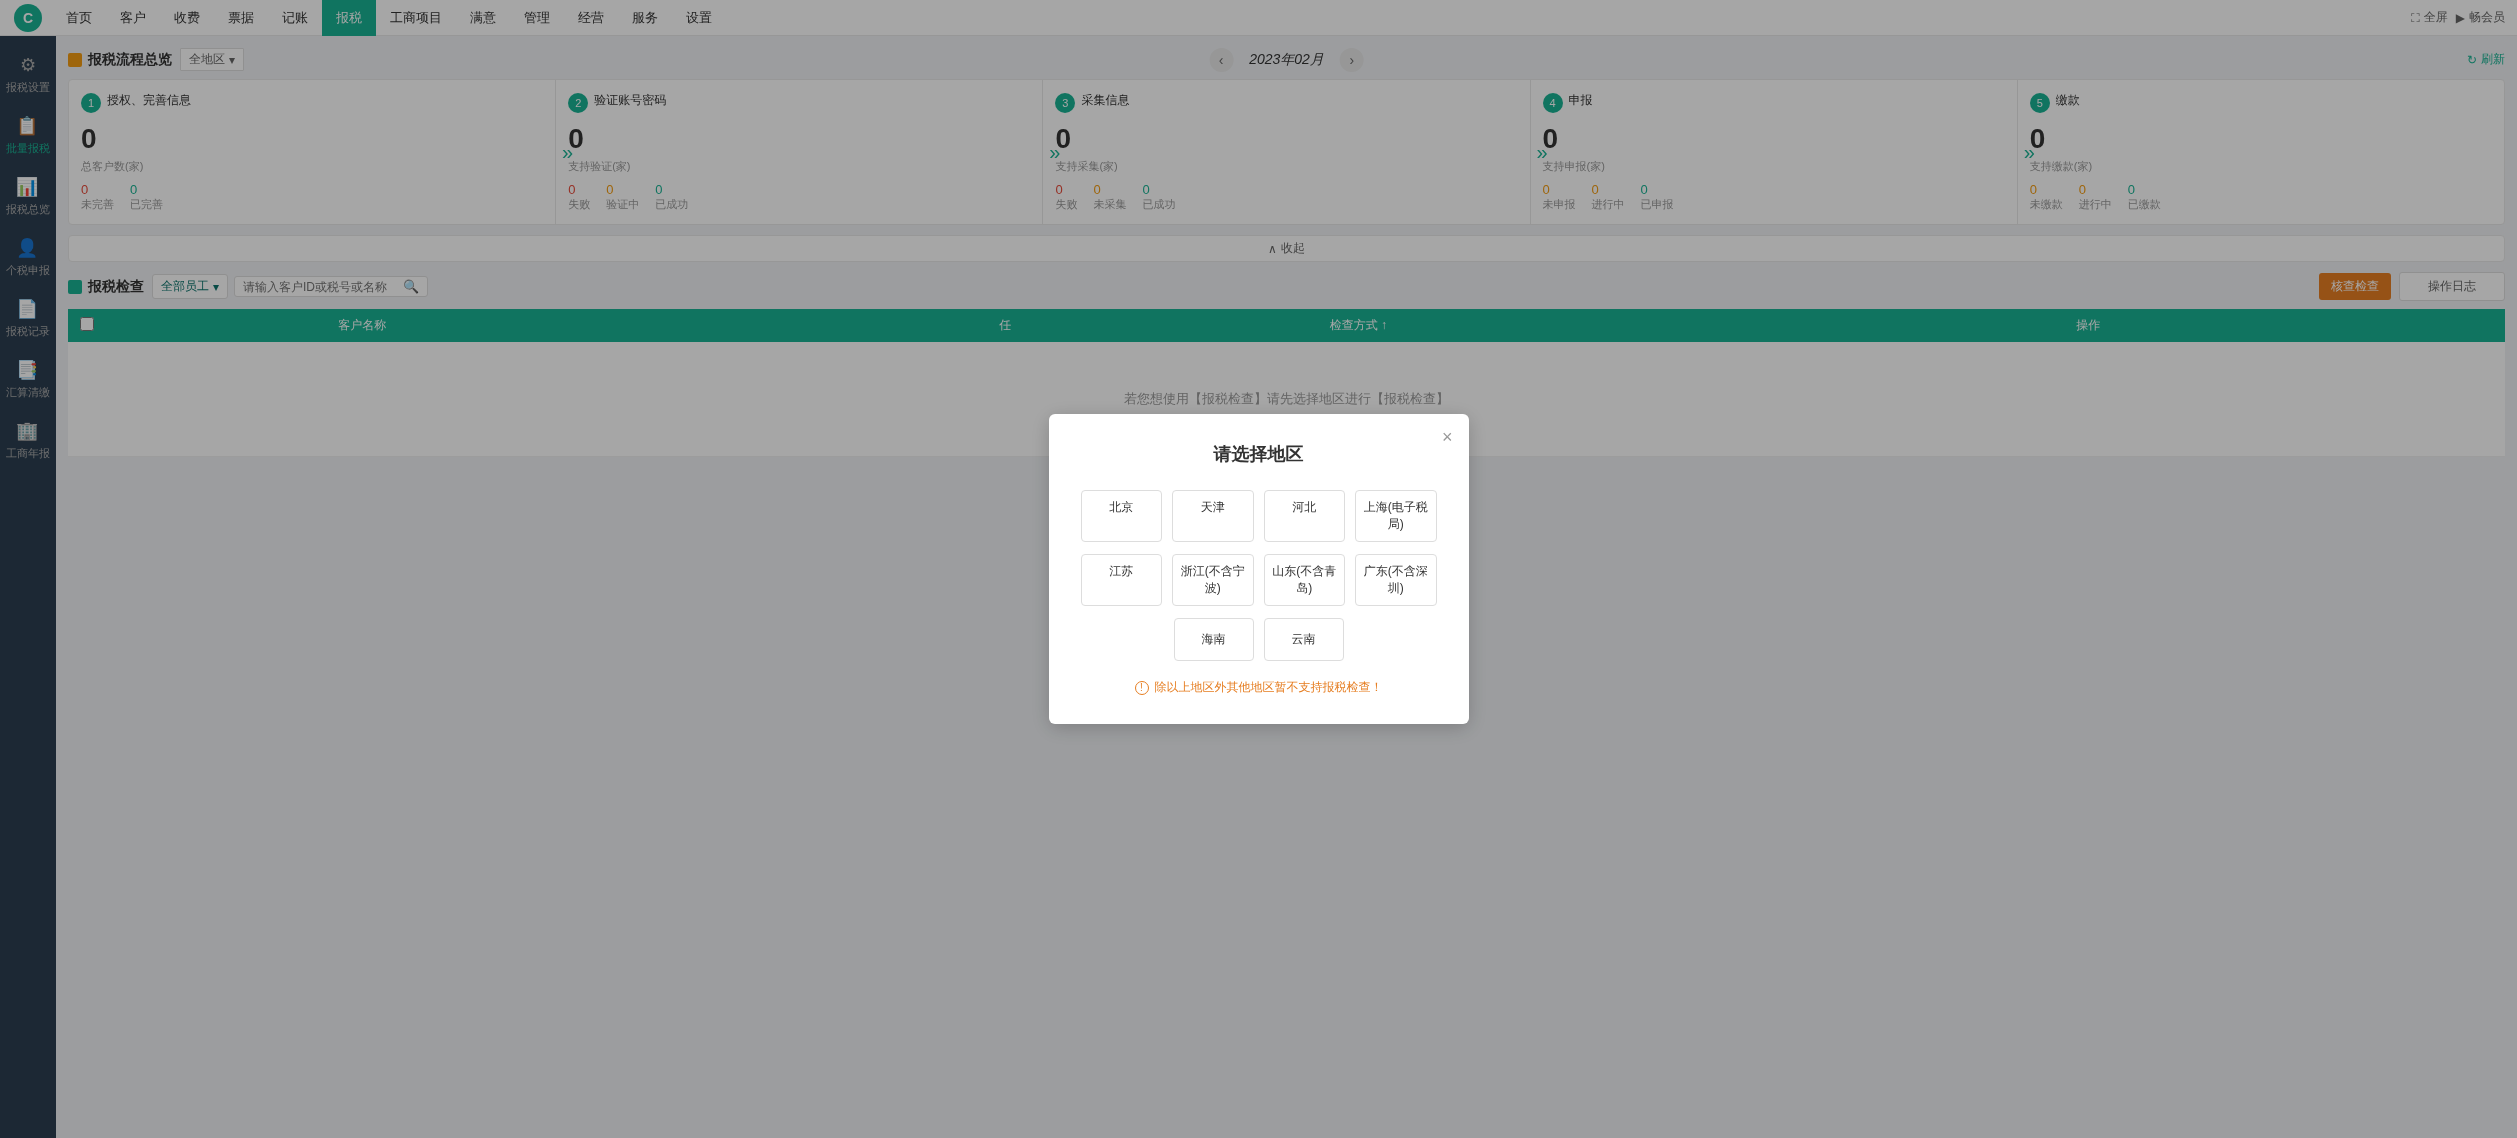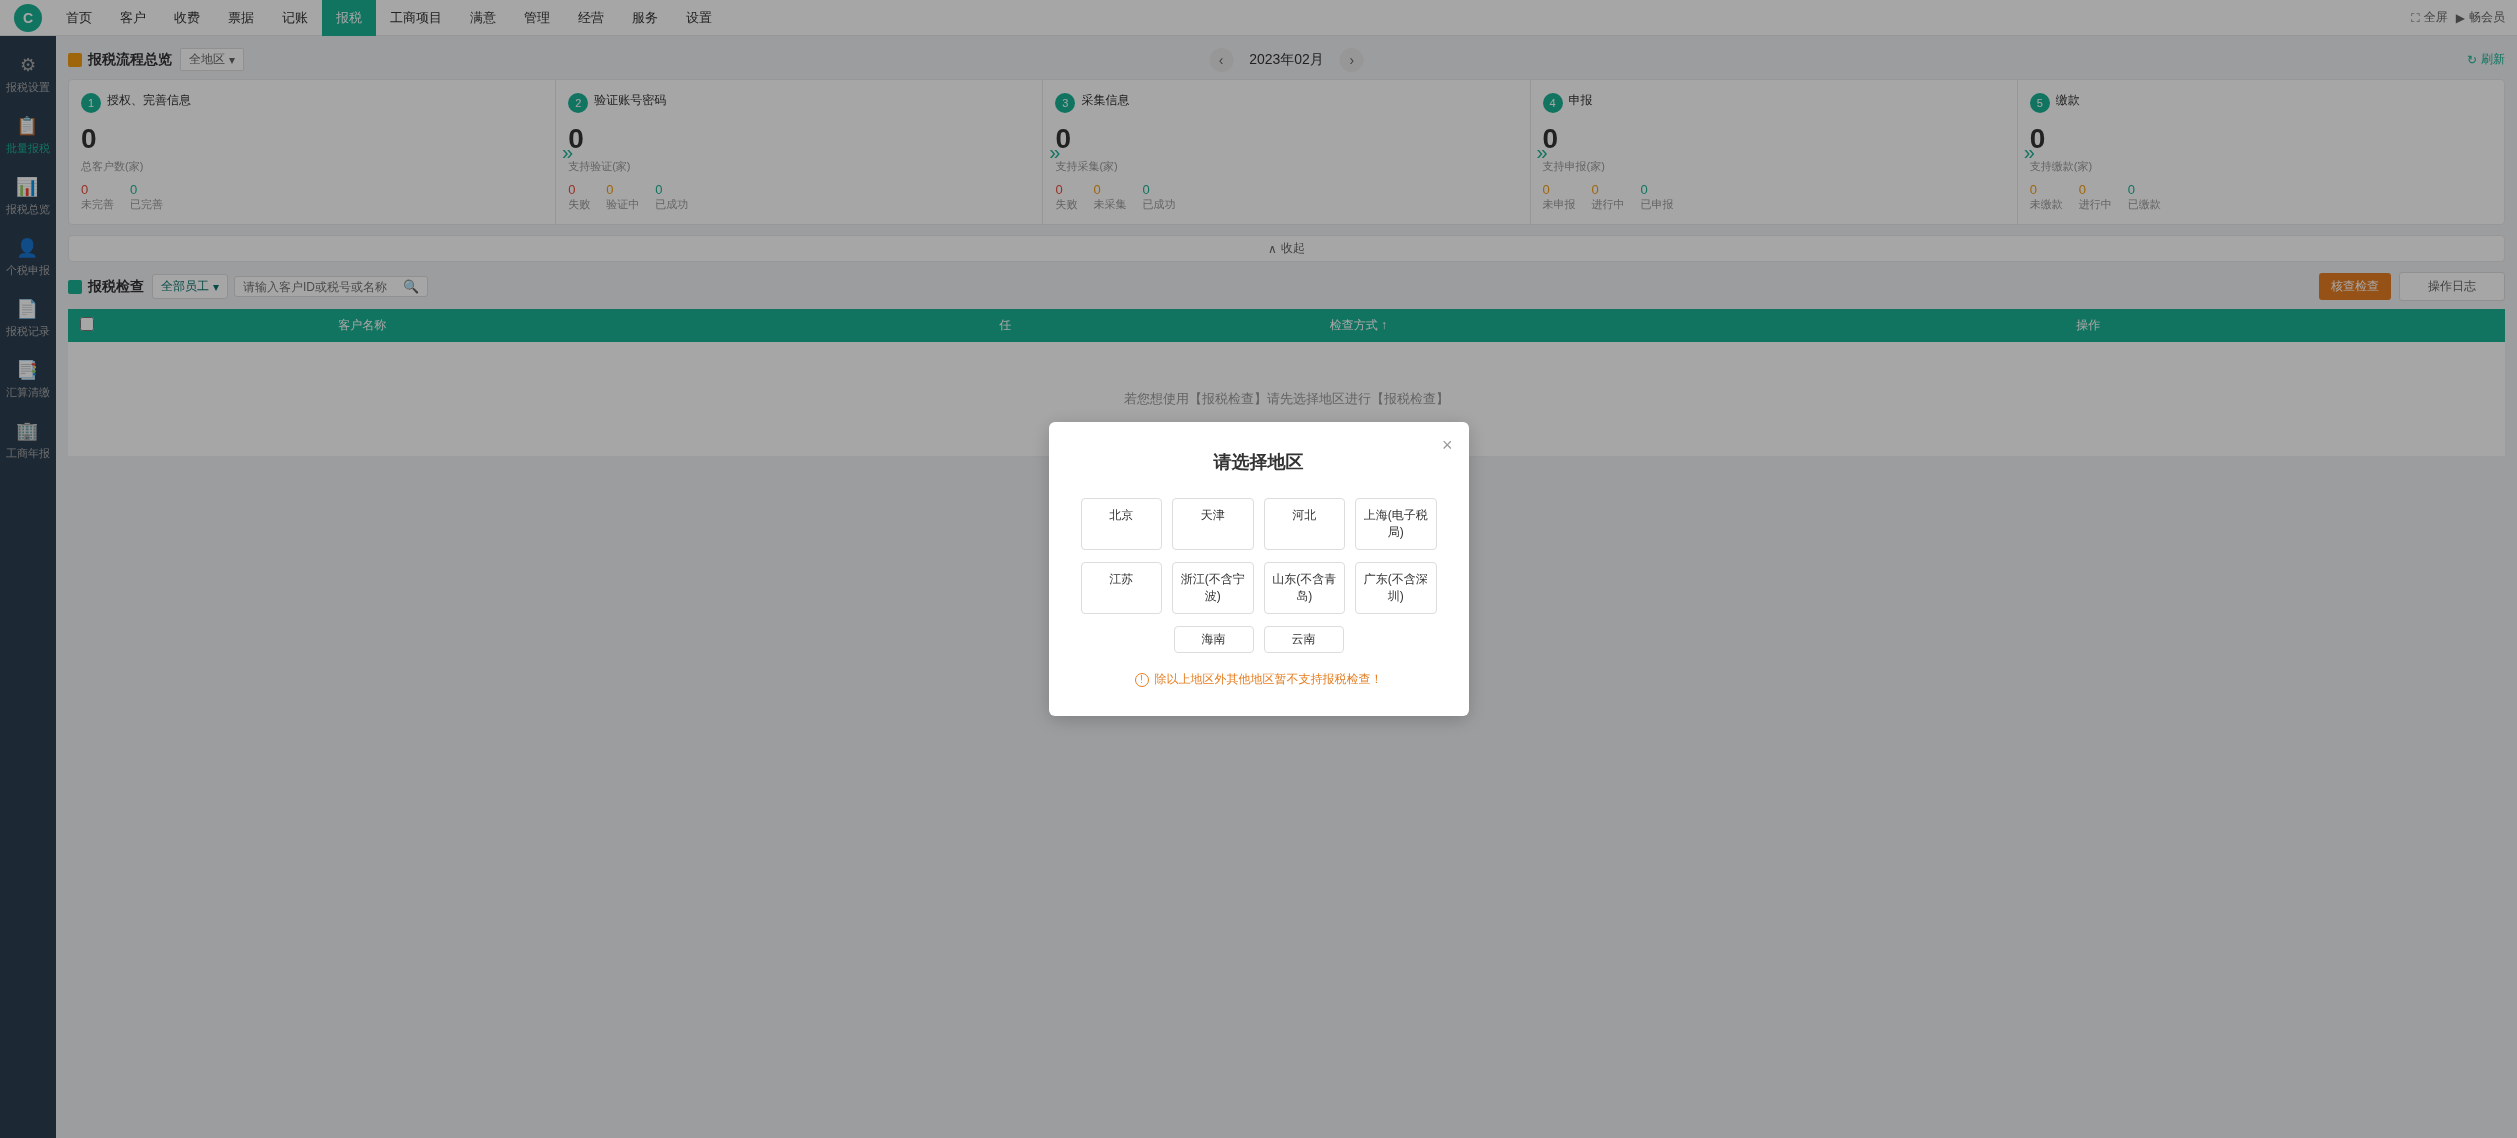--- a/index.html
+++ b/index.html
@@ -205,20 +205,21 @@
       display: flex;
       align-items: center;
       justify-content: center;
       cursor: pointer;
       color: #666;
       font-size: 14px;
     }
     .date-nav-text {
       font-size: 14px;
       color: #333;
+      font-style: italic;
     }
     .refresh-btn {
       position: absolute;
       right: 12px;
       top: 52px;
       display: flex;
       align-items: center;
       gap: 4px;
       color: #1ab394;
       font-size: 12px;
@@ -405,21 +406,21 @@
     .region-btn {
       border: 1px solid #ddd;
       border-radius: 4px;
       padding: 8px 6px;
       text-align: center;
       font-size: 12px;
       color: #333;
       cursor: pointer;
       background: #fff;
     }
-    .region-btn.wide { min-width: 80px; padding: 4px 16px; }
+    .region-btn.wide { min-width: 80px; padding: 12px 16px; }
     .modal-warning {
       display: flex;
       align-items: center;
       gap: 6px;
       color: #e67e22;
       font-size: 12px;
       justify-content: center;
     }
     .warn-icon {
       width: 14px;

